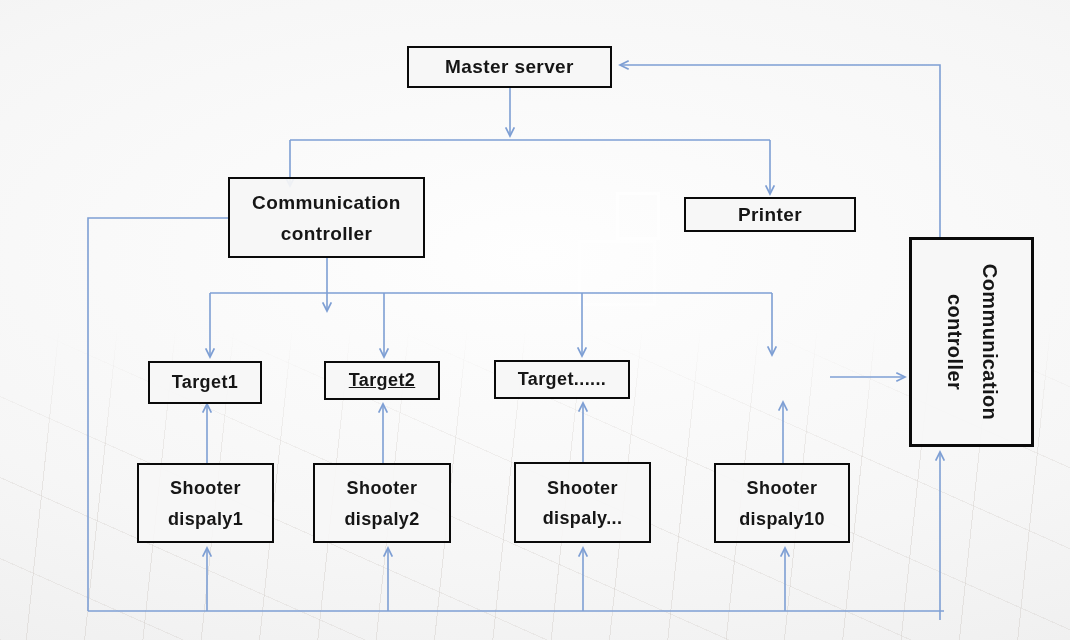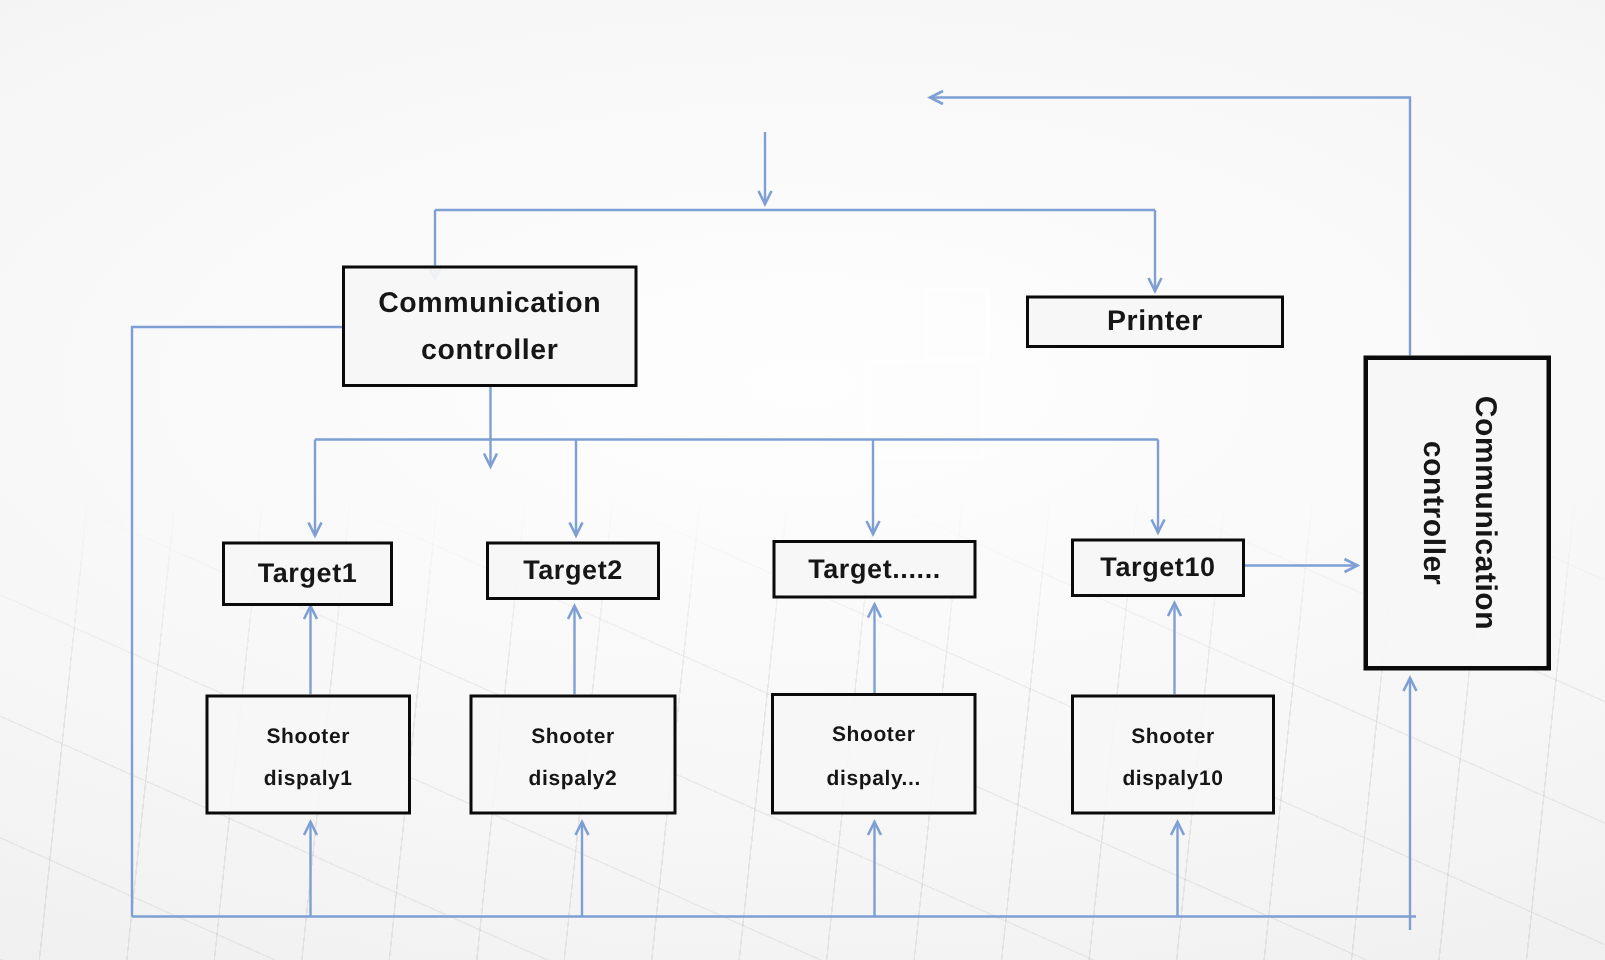--- a/index.html
+++ b/index.html
@@ -43,26 +43,26 @@
 
   .commR{left:909px;top:237px;width:125px;height:210px;border-width:3px;}
   .commR .rot{
     position:absolute;left:50%;top:50%;width:204px;height:84px;
     transform:translate(-50%,-50%) rotate(90deg);
     display:flex;flex-direction:column;justify-content:space-evenly;
     font-size:20px;text-align:center;letter-spacing:0.4px;
   }
 
   .t1{left:148px;top:361px;width:114px;height:43px;}
-  .t2{left:324px;top:361px;width:116px;height:39px;}
-  .t3{left:515px;top:360px;width:136px;height:39px;}
+  .t2{left:324px;top:361px;width:116px;height:39px;text-decoration:underline;}
+  .t3{left:494px;top:360px;width:136px;height:39px;}
   .t4{left:714px;top:359px;width:116px;height:39px;}
   .target{font-size:18px;}
 
-  .shooter{font-size:14px;}
+  .shooter{font-size:18px;}
   .s1{left:137px;top:463px;width:137px;height:80px;}
   .s2{left:313px;top:463px;width:138px;height:80px;}
   .s3{left:514px;top:462px;width:137px;height:81px;}
   .s4{left:714px;top:463px;width:136px;height:80px;}
 </style>
 </head>
 <body>
 
 <div class="stage">
 
@@ -96,20 +96,23 @@
       <path d="M228,218 L88,218 L88,611"></path>
       <path d="M88,611 L944,611"></path>
       <path d="M940,620 L940,452" marker-end="url(#ah)"></path>
       <path d="M207,611 L207,548" marker-end="url(#ah)"></path>
       <path d="M388,611 L388,548" marker-end="url(#ah)"></path>
       <path d="M583,611 L583,548" marker-end="url(#ah)"></path>
       <path d="M785,611 L785,548" marker-end="url(#ah)"></path>
     </g>
   </svg>
 
+  <div class="node single master">
+    <span>Master server</span>
+  </div>
 
   <div class="node two-line commL">
     <span>Communication</span>
     <span>controller</span>
   </div>
 
   <div class="node single printer">
     <span>Printer</span>
   </div>
 
@@ -122,23 +125,20 @@
 
   <div class="node single target t1">
     <span>Target1</span>
   </div>
   <div class="node single target t2">
     <span>Target2</span>
   </div>
   <div class="node single target t3">
     <span>Target......</span>
   </div>
-  <div class="node single target t4">
-    <span>Target10</span>
-  </div>
 
   <div class="node two-line shooter s1">
     <span>Shooter</span>
     <span>dispaly1</span>
   </div>
   <div class="node two-line shooter s2">
     <span>Shooter</span>
     <span>dispaly2</span>
   </div>
   <div class="node two-line shooter s3">

